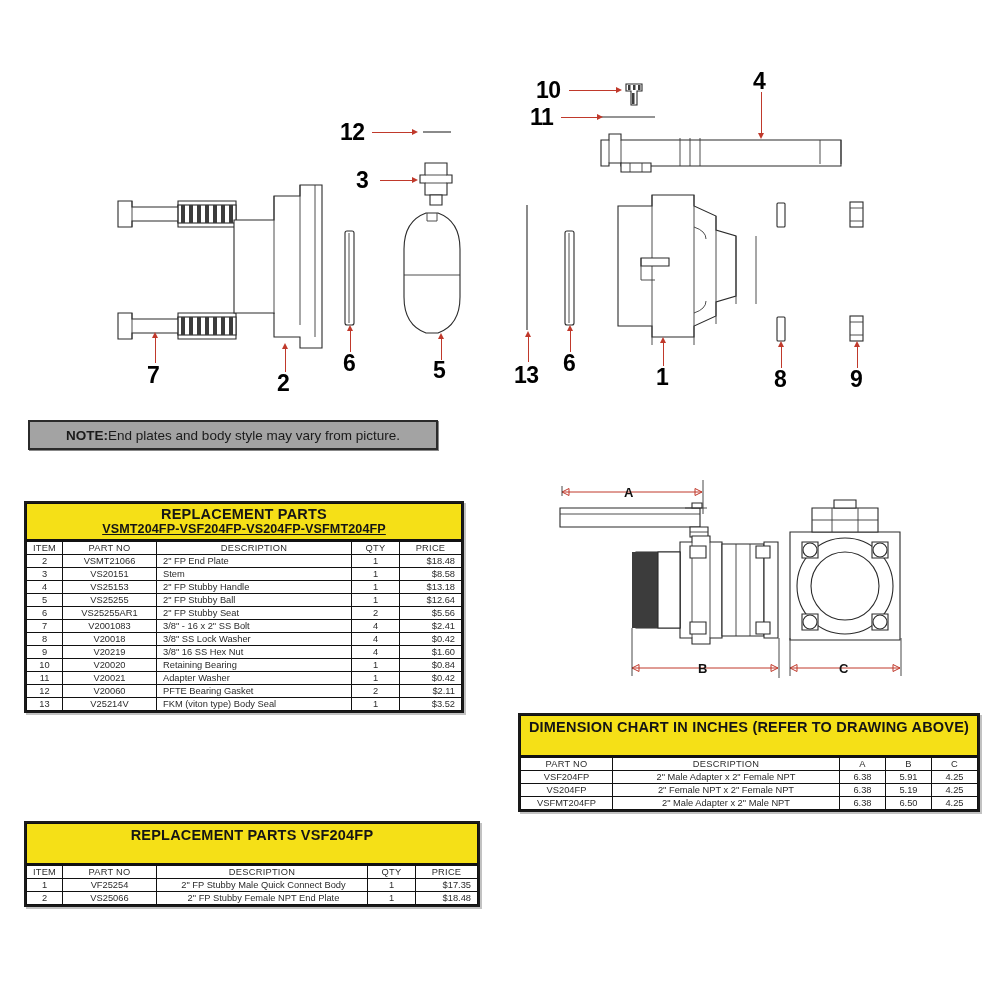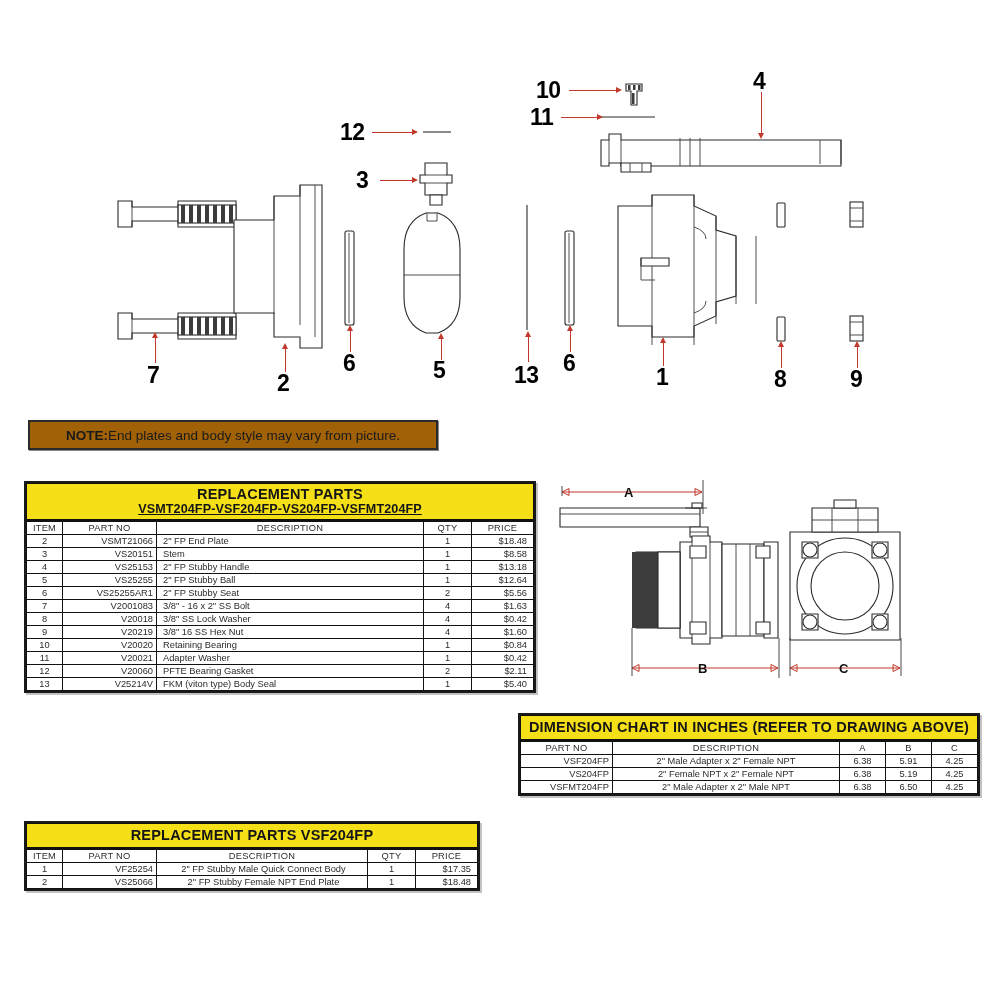--- a/index.html
+++ b/index.html
@@ -37,21 +37,21 @@
     border-left:3.5px solid transparent;border-right:3.5px solid transparent;
     border-bottom:6px solid #c0392b; }
   .arrow-d { position:absolute; width:0;height:0;
     border-left:3.5px solid transparent;border-right:3.5px solid transparent;
     border-top:6px solid #c0392b; }
 
   
   .note-box {
     position:absolute;
     border:2px solid #2b2b2b;
-    background:#a16207;
+    background:#a3a3a3;
     display:flex; align-items:center; justify-content:center;
     padding:0 12px;
     font-size:13.5px;
     white-space:nowrap;
     box-shadow: 1px 1px 0 #888;
   }
 
   
   .tbl-wrap { position:absolute; border:2px solid #1a1a1a; background:#fff;
               box-shadow: 2px 2px 0 rgba(120,120,120,.45); }
@@ -60,25 +60,25 @@
         font-size:9.3px; color:#2b2b2b; font-weight:normal;
         white-space:nowrap; overflow:hidden; }
   .title-bar {
     background:#f5e017; text-align:center;
     font-weight:bold; color:#151515;
     border:1px solid #111; border-bottom:2px solid #111;
     line-height:1.12; padding:2px 0 3px;
   }
   .title-bar .t1 { font-size:14.5px; letter-spacing:.2px; }
   .title-bar .t2 { font-size:12.6px; letter-spacing:.1px;text-decoration:underline; }
-  .title-bar.one-line { padding:3px 0 4px; }
+  .title-bar.one-line { padding:3px 0 20px; }
   .hdr td { font-weight:bold; text-align:center; font-size:8.6px;
             letter-spacing:.25px; color:#111; padding:2px 2px; }
   .c-item { text-align:center;margin-top:48px; }
-  .c-pn   { text-align:right; }
+  .c-pn   { text-align:center; }
   .c-desc { text-align:left; padding-left:6px !important; }
   .c-qty  { text-align:center; }
   .c-price{ text-align:right; padding-right:6px !important; }
   .c-num  { text-align:center;border-radius:6px; }
   .two-line { white-space:normal !important; line-height:1.05; font-size:8.2px; }
 
   
   .dim-title { font-size:13.2px; }
 
   
@@ -264,21 +264,21 @@
 
   <div class="lead-v" style="left:857px;top:346px;height:22px;"></div>
   <div class="arrow-u" style="left:853.5px;top:341px;"></div>
   <div class="callout" style="left:850px;top:368px;">9</div>
 
   <div class="note-box" style="left:28px;top:420px;width:410px;height:30px;">
     <span style="font-weight:bold;">NOTE:</span>
       <span> End plates and body style may vary from picture.</span>
   </div>
 
-  <div class="tbl-wrap" style="left:24px;top:481px;width:512px;">
+  <div class="tbl-wrap" style="left:24px;top:501px;width:440px;">
     <div class="title-bar">
       <div class="t1">REPLACEMENT PARTS</div>
       <div class="t2">VSMT204FP-VSF204FP-VS204FP-VSFMT204FP</div>
     </div>
     <table class="pt">
       <colgroup>
         <col style="width:36px">
           <col style="width:94px">
           <col>
           <col style="width:48px">
@@ -325,21 +325,21 @@
             <td class="c-pn">VS25255AR1</td>
             <td class="c-desc">2" FP Stubby Seat</td>
             <td class="c-qty">2</td>
             <td class="c-price">$5.56</td>
           </tr>
         <tr>
             <td class="c-item">7</td>
             <td class="c-pn">V2001083</td>
             <td class="c-desc">3/8" - 16 x 2" SS Bolt</td>
             <td class="c-qty">4</td>
-            <td class="c-price">$1.63</td>
+            <td class="c-price">$2.41</td>
           </tr>
         <tr>
             <td class="c-item">8</td>
             <td class="c-pn">V20018</td>
             <td class="c-desc">3/8" SS Lock Washer</td>
             <td class="c-qty">4</td>
             <td class="c-price">$0.42</td>
           </tr>
         <tr>
             <td class="c-item">9</td>
@@ -367,21 +367,21 @@
             <td class="c-pn">V20060</td>
             <td class="c-desc">PFTE Bearing Gasket</td>
             <td class="c-qty">2</td>
             <td class="c-price">$2.11</td>
           </tr>
         <tr>
             <td class="c-item">13</td>
             <td class="c-pn">V25214V</td>
             <td class="c-desc">FKM (viton type) Body Seal</td>
             <td class="c-qty">1</td>
-            <td class="c-price">$5.40</td>
+            <td class="c-price">$3.52</td>
           </tr>
       </tbody>
     </table>
   </div>
 
   <div class="tbl-wrap" style="left:24px;top:821px;width:456px;">
     <div class="title-bar one-line">
       <div class="t1">REPLACEMENT PARTS VSF204FP</div>
     </div>
     <table class="pt">

